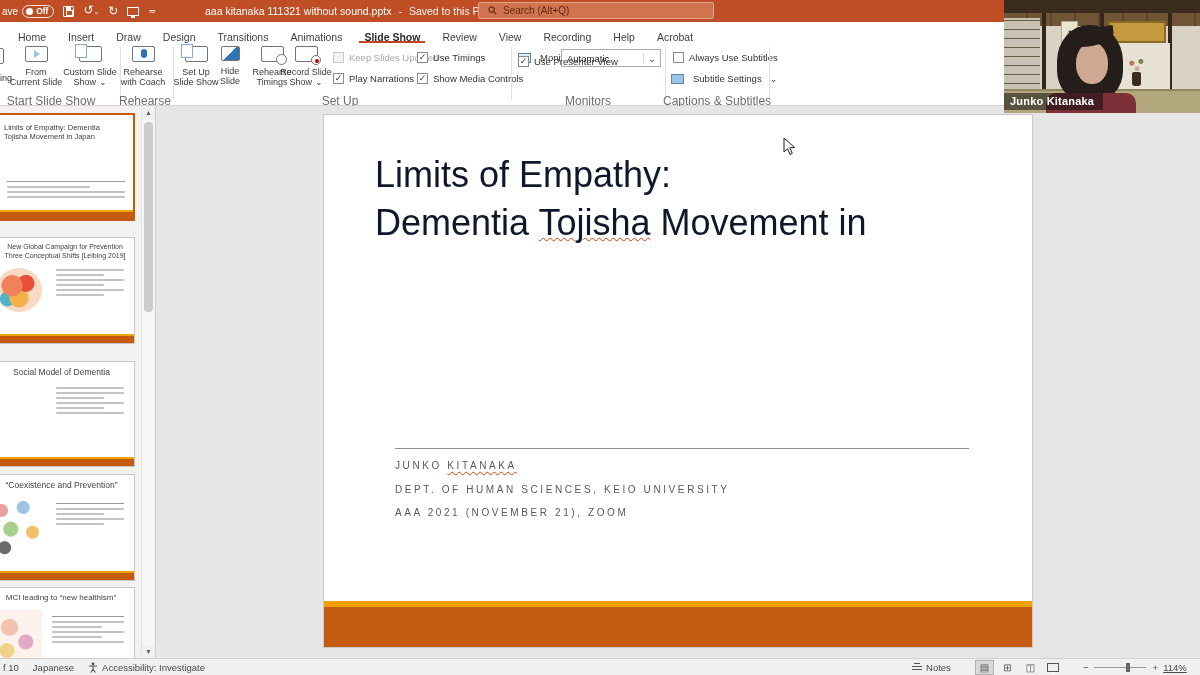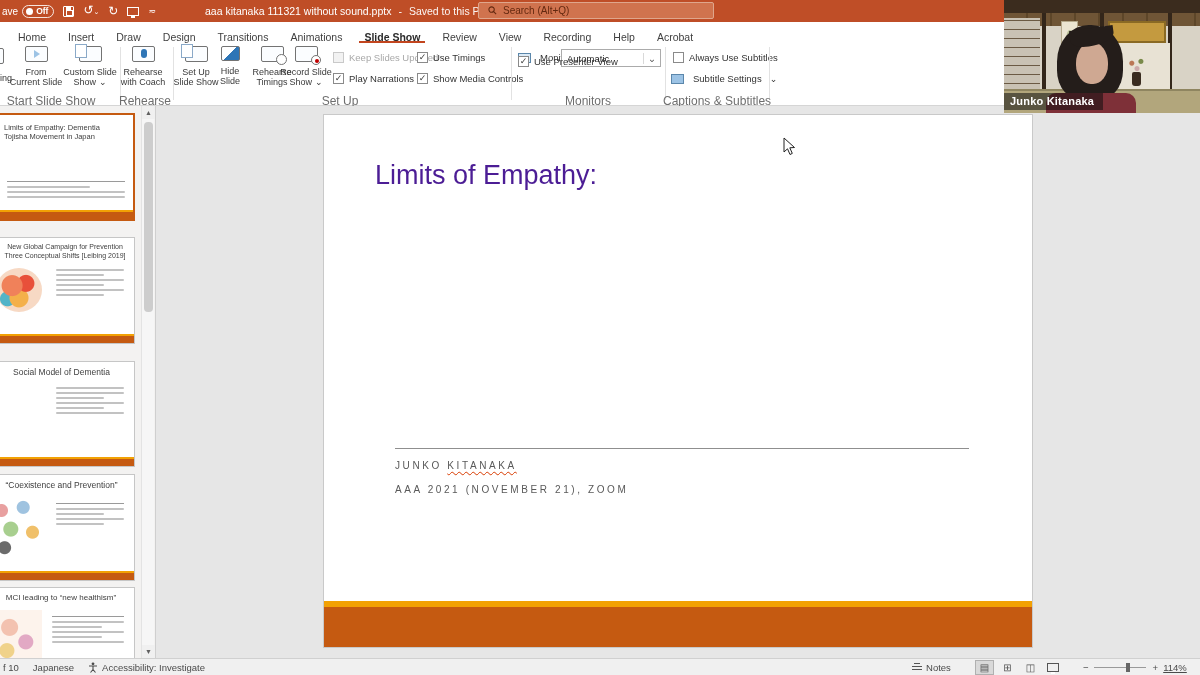--- a/index.html
+++ b/index.html
@@ -65,21 +65,21 @@
   .tl.short { width:70%; }
   .minihr { height:1px; background:#9a9a9a; margin:4px 0; }
   .vscroll { position:absolute; left:141px; top:0; bottom:0; width:13px; background:#f6f6f6; border-left:1px solid #e3e3e3; }
   .sarr { position:absolute; left:0; width:13px; height:13px; background:#f0f0f0; color:#606060; font-size:7px; text-align:center; line-height:13px; }
   .sarr.up { top:0; } .sarr.down { bottom:0; }
   .sthumb { position:absolute; left:2px; width:9px; top:16px; height:190px; background:#cdcdcd; border-radius:4px; }
 
   
   .canvas { position:absolute; left:157px; top:106px; right:0; bottom:17px; background:#e6e6e6; }
   .slide { position:absolute; left:167px; top:9px; width:708px; height:532px; background:#fff; box-shadow:0 0 0 1px #c9c9c9; overflow:hidden; }
-  .slide-title { position:absolute; left:51px; top:36px; width:615px; font-size:27px; line-height:48px; font-weight:300; color:#4c1d95; }
+  .slide-title { position:absolute; left:51px; top:36px; width:615px; font-size:36px; line-height:48px; font-weight:300; color:#0f172a; }
   .subtitle { position:absolute; left:71px; top:333px; width:574px; border-top:1px solid #8f8f8f; padding-top:11px; font-size:10px; letter-spacing:2.6px; color:#595959; }
   .subtitle .line { margin-bottom:12.5px; white-space:nowrap; }
   .b { font-weight:bold; font-size:11px; letter-spacing:1.6px; color:#4c4c4c; }
   .squig { text-decoration:underline wavy #d83b01 1px; text-underline-offset:2px; }
   .stripe { position:absolute; left:0; right:0; top:486px; height:6px; background:#f2a104; }
   .bbar { position:absolute; left:0; right:0; top:492px; bottom:0; background:#c55a11; }
   .cursor { position:absolute; left:626px; top:31px; width:13px; height:19px; }
 
   
   .webcam { position:absolute; top:0; right:0; width:196px; height:113px; z-index:60; background:#d9d3c6; overflow:hidden; }
@@ -335,23 +335,25 @@
       <div class="sarr up">▲</div>
       <div class="sthumb"></div>
       <div class="sarr down">▼</div>
     </div>
   </div>
 
   <div class="canvas">
     <div class="slide">
       <div class="slide-title">
         <div><span>Limits of Empathy:</span></div>
+        <div><span>Dementia </span><span class="squig">Tojisha</span><span> Movement in</span></div>
       </div>
       <div class="subtitle">
         <div class="line"><span>JUNKO </span><span class="squig">KITANAKA</span></div>
+        <div class="line">DEPT. OF HUMAN SCIENCES, KEIO UNIVERSITY</div>
         <div class="line">AAA 2021 (NOVEMBER 21), ZOOM</div>
       </div>
       <div class="stripe"></div>
       <div class="bbar"></div>
     </div>
     <svg class="cursor" viewBox="0 0 13 19">
       <path d="M1,1 L1,15 L4.5,11.8 L7,17.5 L9.3,16.4 L6.8,10.8 L11.5,10.5 Z" fill="#fff" stroke="#222" stroke-width="1"></path>
     </svg>
   </div>
 

